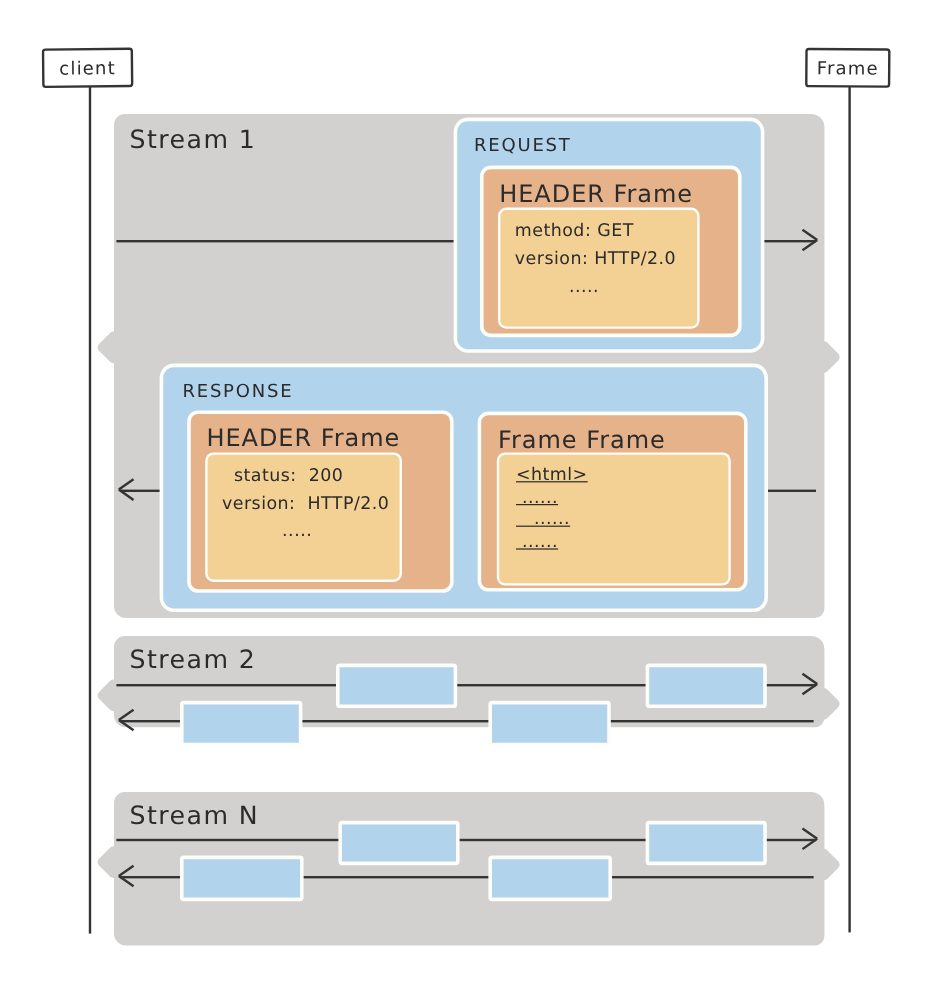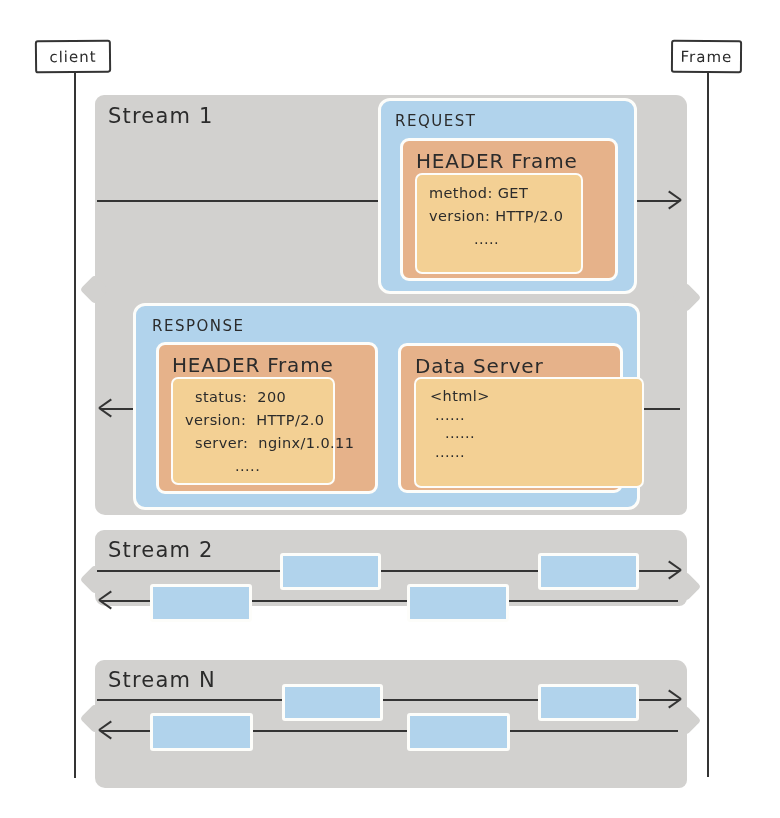--- a/index.html
+++ b/index.html
@@ -72,28 +72,27 @@
   </div>
 
   <div class="bluebox" style="left:133px;top:303px;width:507px;height:207px;">
     <div class="box-label" style="left:16px;top:11px;">RESPONSE</div>
 
     <div class="orange" style="left:20px;top:36px;width:222px;height:152px;">
       <div class="frame-label" style="left:13px;top:8px;">HEADER Frame</div>
       <div class="tan hdr-lines" style="left:12px;top:32px;width:164px;height:108px;">
         <div class="code-line">  status:  200</div>
         <div class="code-line">version:  HTTP/2.0</div>
-        <div class="code-line">  server:  nginx/1.0.11</div>
         <div class="code-line">          .....</div>
       </div>
     </div>
 
     <div class="orange" style="left:262px;top:37px;width:225px;height:150px;">
-      <div class="frame-label" style="left:14px;top:8px;">Data Server</div>
-      <div class="tan data-lines" style="left:13px;top:31px;width:230px;height:111px;">
+      <div class="frame-label" style="left:14px;top:8px;">Frame Frame</div>
+      <div class="tan data-lines" style="left:13px;top:31px;width:195px;height:111px;text-decoration:underline;">
         <div class="code-line">&lt;html&gt;</div>
         <div class="code-line"> ......</div>
         <div class="code-line">   ......</div>
         <div class="code-line"> ......</div>
       </div>
     </div>
   </div>
 
   <div class="band" style="left:95px;top:530px;width:592px;height:76px;">
     <div class="band-label" style="top:8px;">Stream 2</div>

